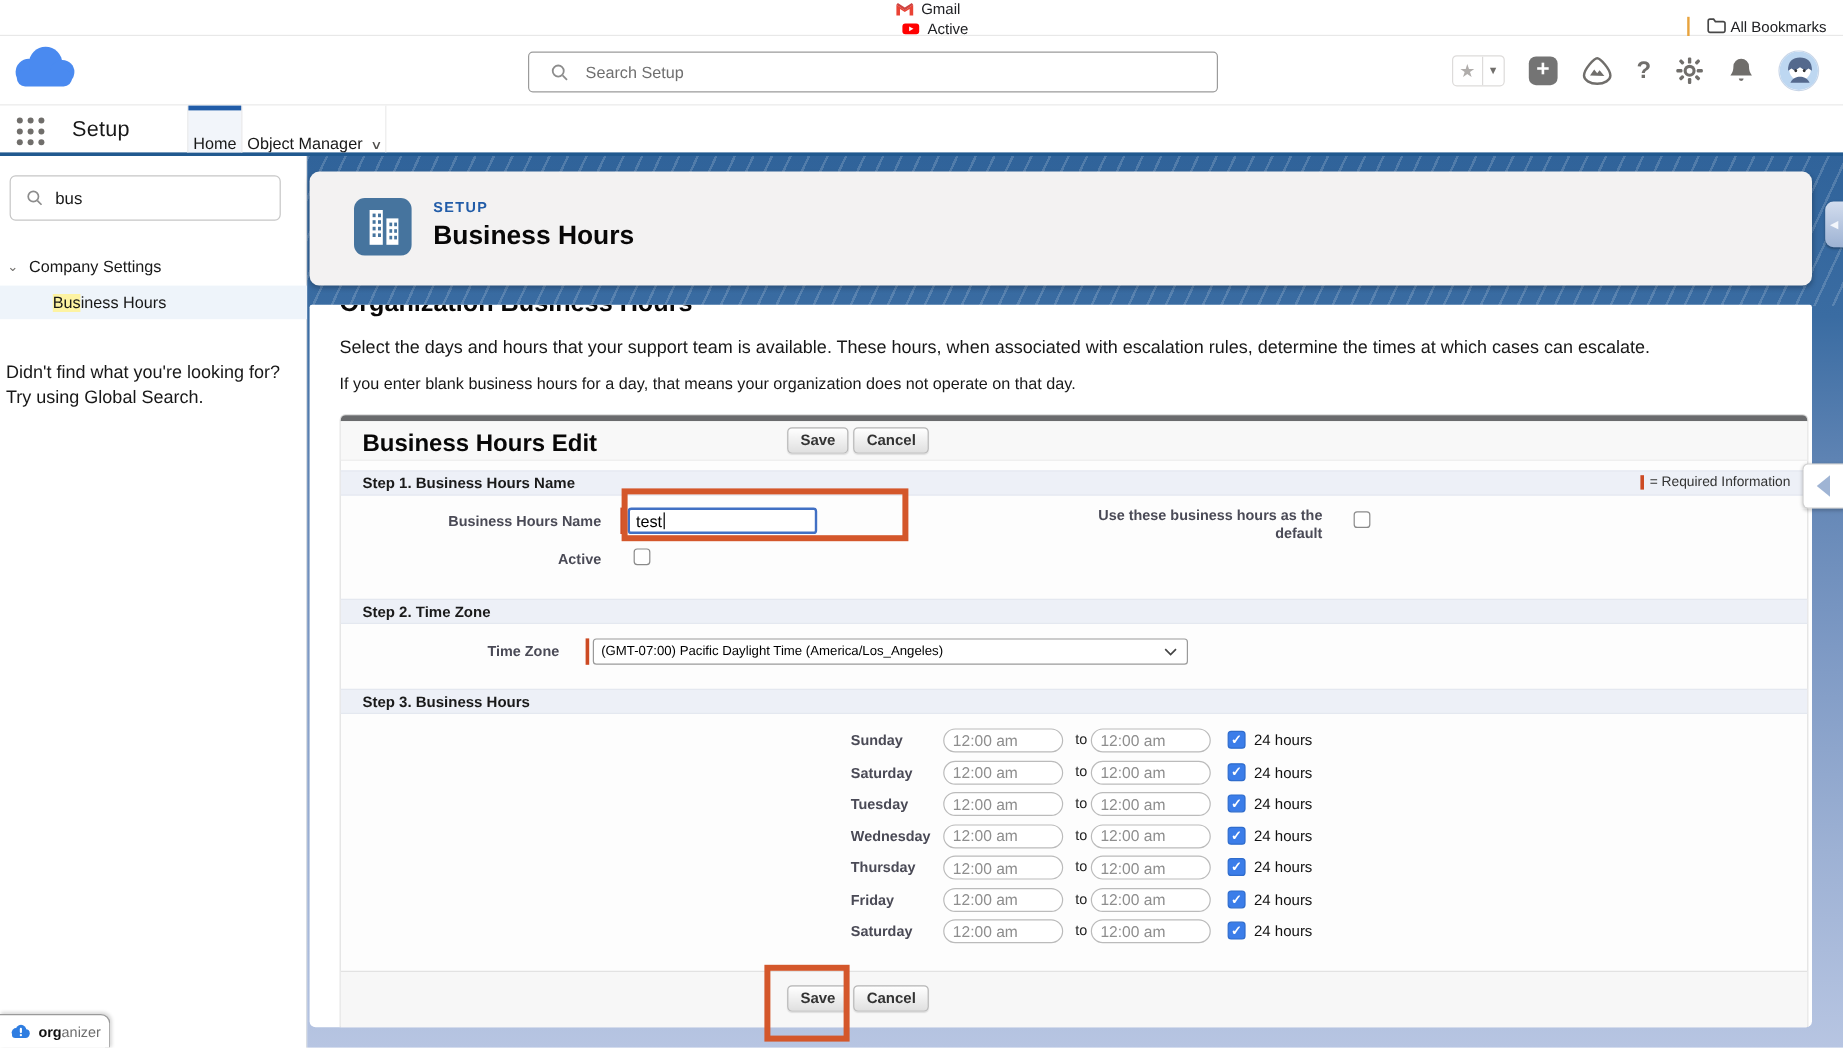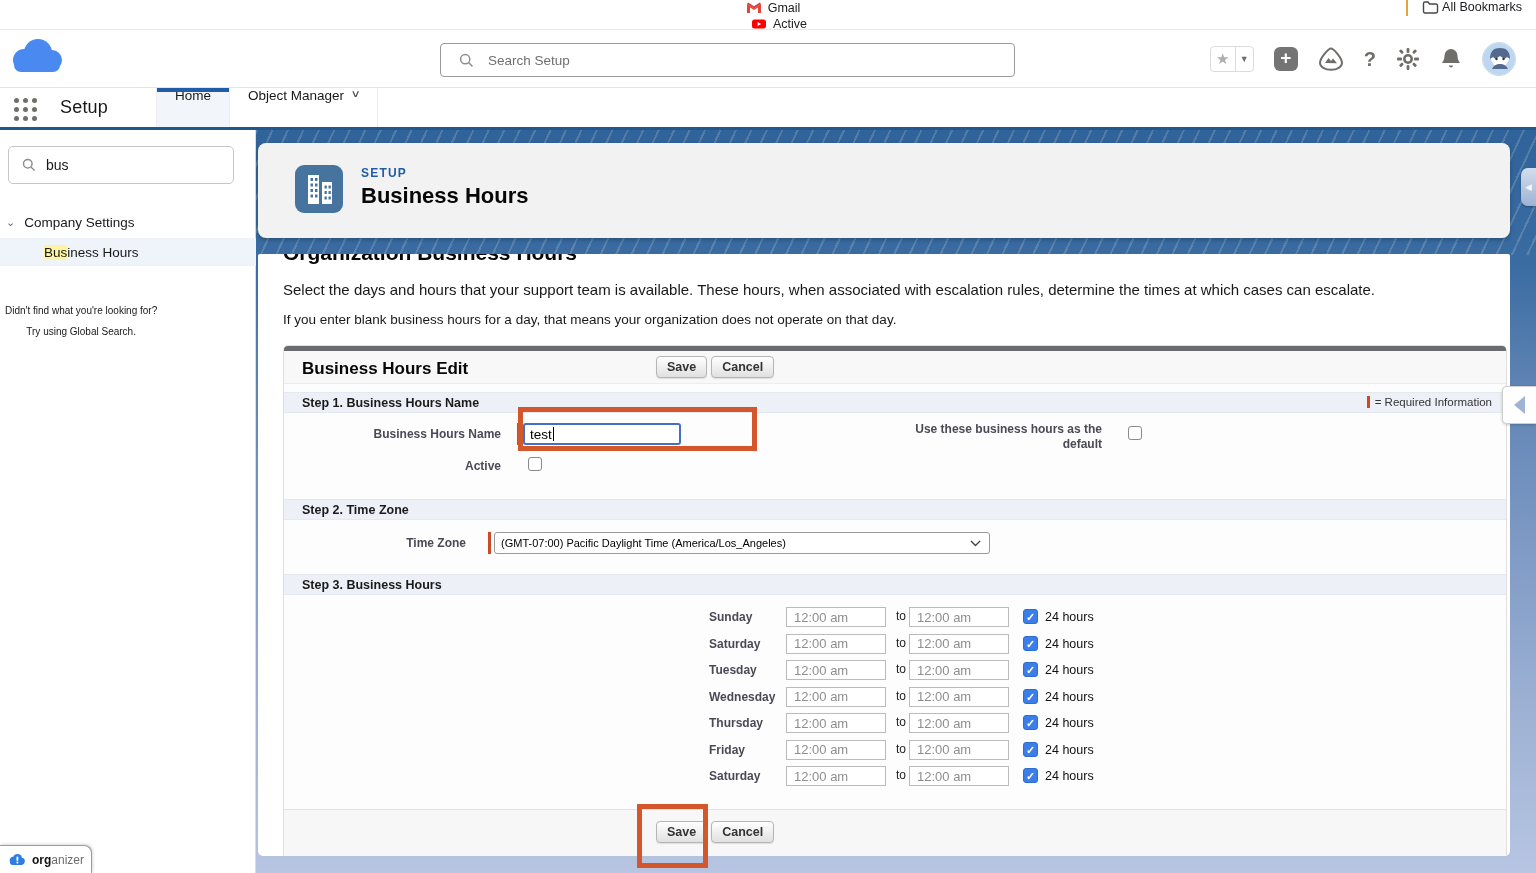--- a/index.html
+++ b/index.html
@@ -4,21 +4,21 @@
 <style>
   * { margin:0; padding:0; box-sizing:border-box; }
   html,body { width:1536px; height:873px; overflow:hidden; background:#fff;
               font-family:"Liberation Sans", sans-serif; }
 
   
   .bkbar { position:absolute; left:0; top:0; width:1536px; height:30px; background:#fff;
            border-bottom:1px solid #e8e8e8; display:flex; align-items:center; font-size:12.5px; color:#202124;flex-direction:column;}
   .bk-item { display:flex; align-items:center; gap:6px; margin-left:22px; cursor:default; }
   .bk-item:first-child { margin-left:10px; }
-  .bk-right { position:absolute; right:14px; top:0; height:30px; display:flex; align-items:flex-start; gap:4px; }
+  .bk-right { position:absolute; right:14px; top:0; height:30px; display:flex; align-items:flex-end; gap:4px; }
   .bk-div { width:2px; height:16px; background:#e8a33d; margin-right:10px; }
   .ico16 { width:16px; height:16px; display:inline-block; }
 
   
   .sfhdr { position:absolute; left:0; top:30px; width:1536px; height:58px; background:#fff;
            border-bottom:1px solid #e5e5e5;padding-left:20px; }
   .sflogo { position:absolute; left:8px; top:6px; }
   .gsearch { position:absolute; left:440px; top:13px; width:575px; height:34px; border:1px solid #9b9b9b;
              border-radius:4px; display:flex; align-items:center; padding-left:18px; gap:14px; background:#fff;}
   .gsearch input { border:none; outline:none; font-size:13.5px; color:#444; width:480px;
@@ -35,42 +35,42 @@
   .avatar { width:34px; height:34px; border-radius:50%; overflow:hidden; border:1px solid #c9d6e8;}
 
   
   .navbar { position:absolute; left:0; top:88px; width:1536px; height:42px; background:#fff;
             border-bottom:3px solid #21598f; display:flex; align-items:stretch;}
   .waffle { width:26px; height:26px; margin:8px 0 0 12px; display:grid; grid-template-columns:repeat(3,1fr);
             gap:4px; padding:2px;}
   .waffle i { width:5px; height:5px; border-radius:50%; background:#706e6b; }
   .app-name { font-size:18px; color:#181818; margin:9px 0 0 22px; letter-spacing:.2px; }
   .tabs { display:flex; margin-left:48px; }
-  .tab { display:flex; align-items:flex-start; padding:0 18px; font-size:13.5px; color:#181818; position:relative;
+  .tab { display:flex; align-items:flex-end; padding:0 4px; font-size:13.5px; color:#181818; position:relative;
          border-right:1px solid #ececec; gap:8px;}
   .tab.first { border-left:1px solid #ececec; }
   .tab.active { background:#f2f5fa; }
   .tab.active::before { content:""; position:absolute; left:0; right:0; top:0; height:4px; background:#215ca8; }
   .chev { font-size:10px; color:#514f4d; transform:scaleX(1.4); }
 
   
   .sidebar { position:absolute; left:0; top:130px; width:256px; height:743px; background:#fff;
              border-right:1px solid #d9dde2; }
   .qfind { position:absolute; left:8px; top:16px; width:226px; height:38px; border:1px solid #c6c6c6;
            border-radius:5px; display:flex; align-items:center; padding-left:13px; gap:10px; }
   .qfind input { border:none; outline:none; font-size:14px; color:#181818; width:170px;
                  font-family:"Liberation Sans",sans-serif;}
   .tree-parent { position:absolute; left:0; top:78px; width:256px; height:28px; display:flex; align-items:center; }
   .tree-parent .tchev { color:#706e6b; font-size:11px; margin-left:6px; }
   .tree-parent span.lbl { font-size:13.5px; color:#181818; margin-left:9px; }
   .tree-leaf { position:absolute; left:0; top:108px; width:256px; height:28px; background:#eef4fa;
                display:flex; align-items:center; font-size:13.5px; color:#181818;}
   .tree-leaf .pad { margin-left:44px; }
   .hl { background:#fdf3a2; }
-  .nf-text { position:absolute; left:5px; top:170px; font-size:10px; color:#181818; line-height:21px;text-align:center; }
+  .nf-text { position:absolute; left:5px; top:170px; font-size:15px; color:#181818; line-height:21px; }
 
   
   .orgz { position:absolute; left:0; top:845px; width:92px; height:28px; background:#fff;
           border:1px solid #9a9a9a; border-left:none; border-bottom:none; border-radius:0 8px 0 0;
           box-shadow:1px -1px 3px rgba(0,0,0,.15); display:flex; align-items:center; gap:6px; padding-left:8px;
           z-index:40;}
   .orgz .txt { font-size:12px; color:#6d6d6d; }
   .orgz .txt b { color:#111; }
 
   
@@ -102,21 +102,21 @@
   .clip-head { position:absolute; left:25px; top:0; height:13px; overflow:hidden; }
   .clip-head span { display:block; margin-top:-13px; font-size:21px; font-weight:bold; color:#080707; }
   .para1 { position:absolute; left:25px; top:27px; font-size:15px; color:#181818; }
   .para2 { position:absolute; left:25px; top:58px; font-size:13.5px; color:#181818; }
 
   
   .pblock { position:absolute; left:25px; top:91px; width:1224px; height:511px; background:#fdfdfd;
             border:1px solid #e0e0e0; border-radius:5px 5px 0 0; }
   .pb-topbar { height:5px; background:#6a6b6d; border-radius:4px 4px 0 0; }
   .pb-header { position:relative; height:33px; background:#f8f8f8; border-bottom:1px solid #ededed; }
-  .pb-title { position:absolute; left:18px; top:8px; font-size:17px; font-weight:bold; color:#080707; }
+  .pb-title { position:absolute; left:18px; top:8px; font-size:20px; font-weight:bold; color:#080707; }
   .btn-row { position:absolute; left:372px; top:5px; display:flex; gap:4px; }
   .sfbtn { font-family:"Liberation Sans",sans-serif; font-size:12.5px; font-weight:bold; color:#333;
            background:linear-gradient(#ffffff,#e0e0e0); border:1px solid #b5b5b5; border-radius:4px;
            padding:3px 10px; box-shadow:0 1px 1px rgba(0,0,0,.1); cursor:pointer; }
   .step-band { position:absolute; left:0; width:1222px; height:21px; background:#edf0f7;
                border-top:1px solid #e4e8f0; border-bottom:1px solid #e4e8f0; }
   .step-band .st { position:absolute; left:18px; top:3px; font-size:12.5px; font-weight:bold; color:#1a1a1a; }
   .req-legend { position:absolute; right:14px; top:3px; display:flex; align-items:center; gap:5px;
                 font-size:11.5px; color:#333; }
   .req-bar { width:3px; height:12px; background:#cc4a23; }
@@ -129,21 +129,21 @@
   .reqmark { position:absolute; width:3px; height:22px; background:#cc4a23; }
   .cb { width:14px; height:14px; border:1px solid #8a8a8a; border-radius:3px; background:#fff; display:inline-block; }
   .cb.checked { width:15px; height:15px; background:#3b7de9; border:1px solid #2f6ccc; color:#fff; font-size:11px;
                 font-weight:bold; text-align:center; line-height:15px; }
   .def-lbl { position:absolute; left:500px; top:76px; width:318px; text-align:right; line-height:15px; }
   .tz-select { position:absolute; left:210px; width:496px; height:22px; border:1px solid #9a9a9a; border-radius:3px;
                background:#fff; display:flex; align-items:center; padding:0 8px 0 6px; font-size:11px; color:#000;
                justify-content:space-between; }
   .day-row { position:absolute; left:0; width:1222px; height:26px; }
   .day-name { position:absolute; left:425px; top:5px; font-size:12px; font-weight:bold; color:#4a4a56; }
-  .time-in { position:absolute; top:2px; width:100px; height:20px; border:1px solid #bbb; border-radius:0;
+  .time-in { position:absolute; top:2px; width:100px; height:20px; border:1px solid #bbb; border-radius:10px;
              background:#fff; font-size:13px; color:#8e8e8e; display:flex; align-items:center; padding-left:7px; }
   .to-lbl { position:absolute; left:612px; top:4px; font-size:12px; color:#222; }
   .allday-cb { position:absolute; left:739px; top:4px; }
   .allday-lb { position:absolute; left:761px; top:5px; font-size:12.5px; color:#111; }
   .pb-bottom { position:absolute; left:0; top:463px; width:1222px; height:48px; background:#f7f7f7;
                border-top:1px solid #e2e2e2; }
   .pb-bottom .btn-row { top:11px; }
 
   .annot { position:absolute; border:5px solid #d4572b; z-index:30; }
 

